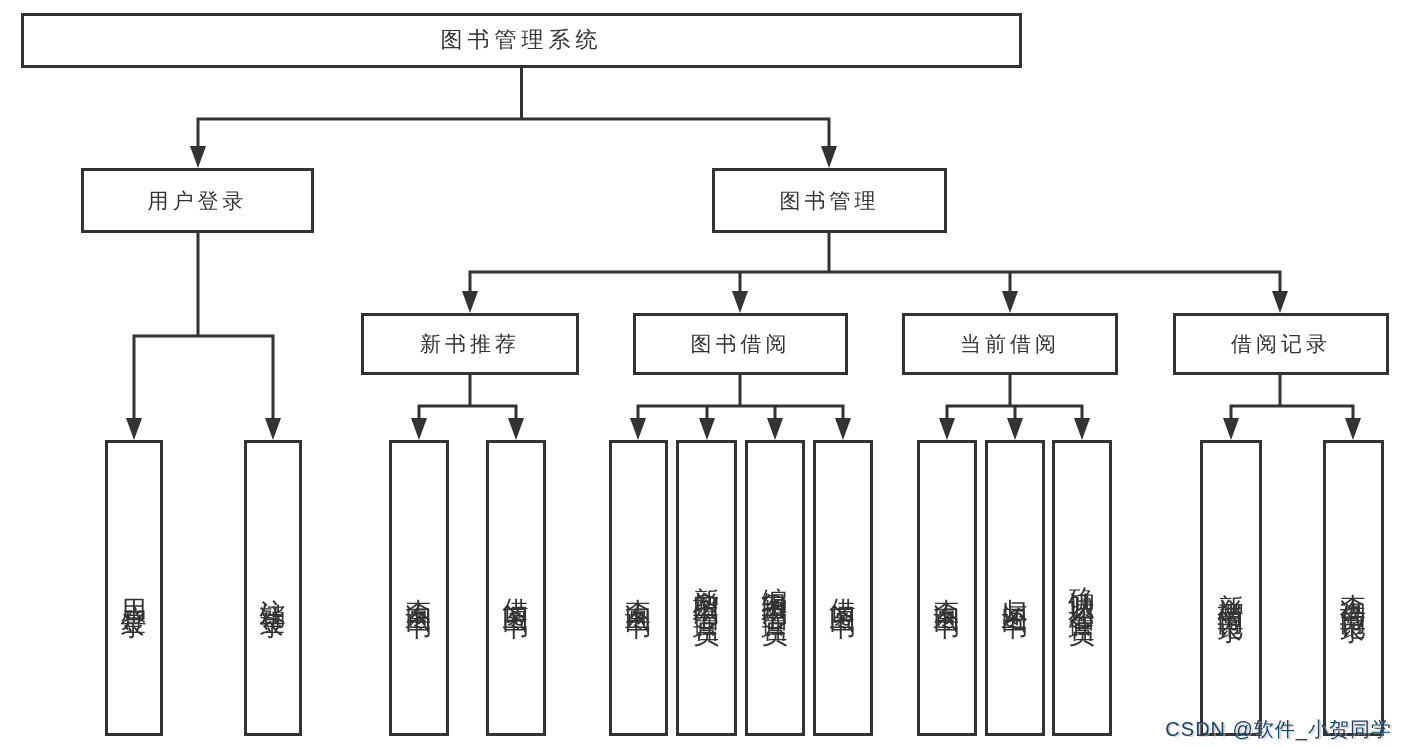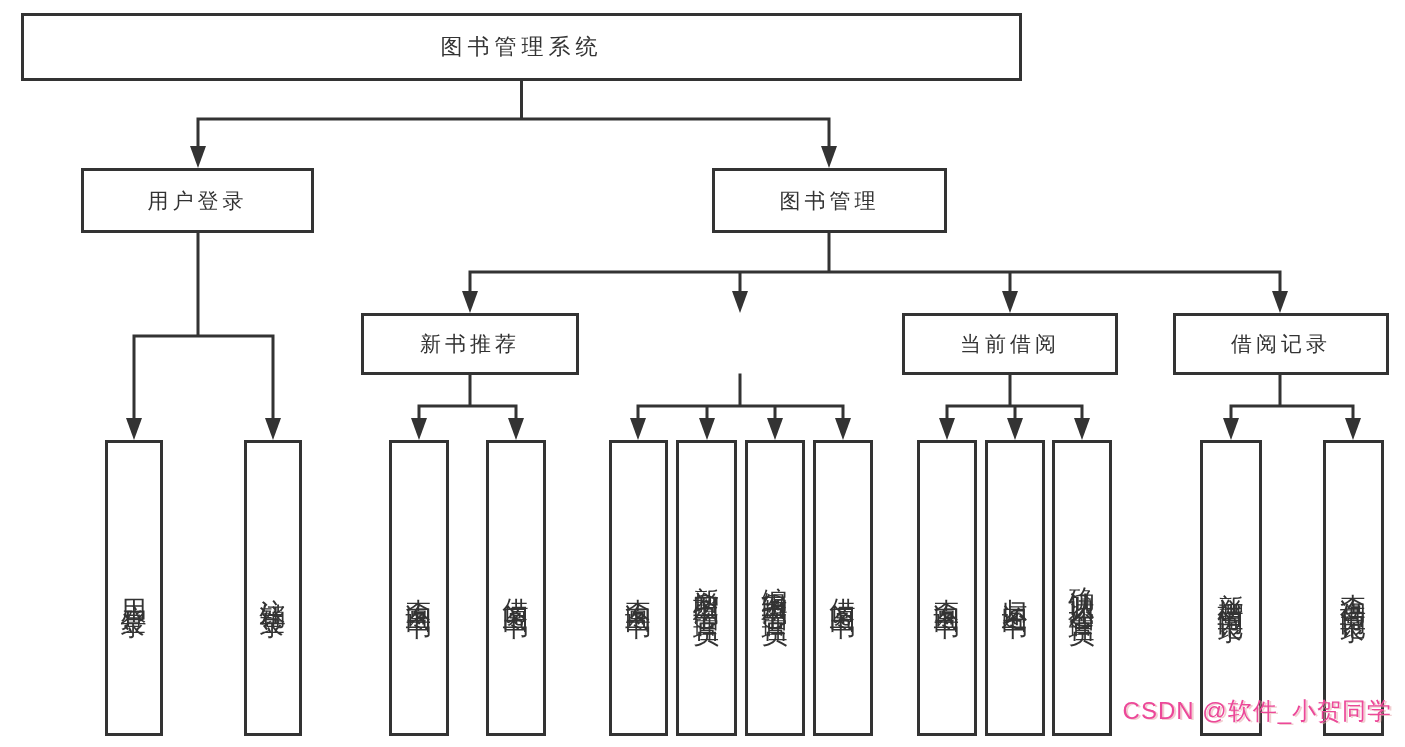--- a/index.html
+++ b/index.html
@@ -13,22 +13,22 @@
     display:flex;align-items:center;justify-content:center;
     color:#333333;z-index:2;text-align:center;line-height:1.2;
   }
   .h{font-size:21px;letter-spacing:4px;}
   .root{font-size:22px;letter-spacing:5px;}
   .v{
     writing-mode:vertical-rl;text-orientation:mixed;
     font-size:26px;letter-spacing:5px;line-height:1;
   }
   .watermark{
-    position:absolute;right:13px;bottom:20px;z-index:3;
-    font-size:24px;color:#ec4899;letter-spacing:1px;
+    position:absolute;right:13px;bottom:4px;z-index:3;
+    font-size:20px;color:#0c4a6e;letter-spacing:1px;
     text-shadow:2px 1px 0 rgba(229,165,170,0.55);
     white-space:nowrap;
   }
 </style>
 </head>
 <body>
 
 <div class="canvas">
 
   <svg class="connectors" width="1405" height="747" viewBox="0 0 1405 747">
@@ -47,26 +47,27 @@
       <polygon points="699,418 715,418 707,440" fill="#333333"></polygon>
       <polygon points="767,418 783,418 775,440" fill="#333333"></polygon>
       <polygon points="835,418 851,418 843,440" fill="#333333"></polygon>
       <polygon points="939,418 955,418 947,440" fill="#333333"></polygon>
       <polygon points="1007,418 1023,418 1015,440" fill="#333333"></polygon>
       <polygon points="1074,418 1090,418 1082,440" fill="#333333"></polygon>
       <polygon points="1223,418 1239,418 1231,440" fill="#333333"></polygon>
       <polygon points="1345,418 1361,418 1353,440" fill="#333333"></polygon>
     </svg>
 
-  <div class="node h root" style="left:21px;top:13px;width:1001px;height:68px">图书管理系统</div>
+  <div class="node h root" style="left:21px;top:13px;width:1001px;height:55px">图书管理系统</div>
 
   <div class="node h" style="left:81px;top:168px;width:233px;height:65px">用户登录</div>
   <div class="node h" style="left:712px;top:168px;width:235px;height:65px">图书管理</div>
 
   <div class="node h" style="left:361px;top:313px;width:218px;height:62px">新书推荐</div>
+  <div class="node h" style="left:633px;top:313px;width:215px;height:62px">图书借阅</div>
   <div class="node h" style="left:1173px;top:313px;width:216px;height:62px">借阅记录</div>
   <div class="node h" style="left:902px;top:313px;width:216px;height:62px">当前借阅</div>
 
   <div class="node v" style="left:105px;top:440px;width:58px;height:296px">用户登录</div>
   <div class="node v" style="left:244px;top:440px;width:58px;height:296px">注销登录</div>
 
   <div class="node v" style="left:389px;top:440px;width:60px;height:296px">查询图书</div>
   <div class="node v" style="left:486px;top:440px;width:60px;height:296px">借阅图书</div>
 
   <div class="node v" style="left:609px;top:440px;width:59px;height:296px">查询图书</div>

